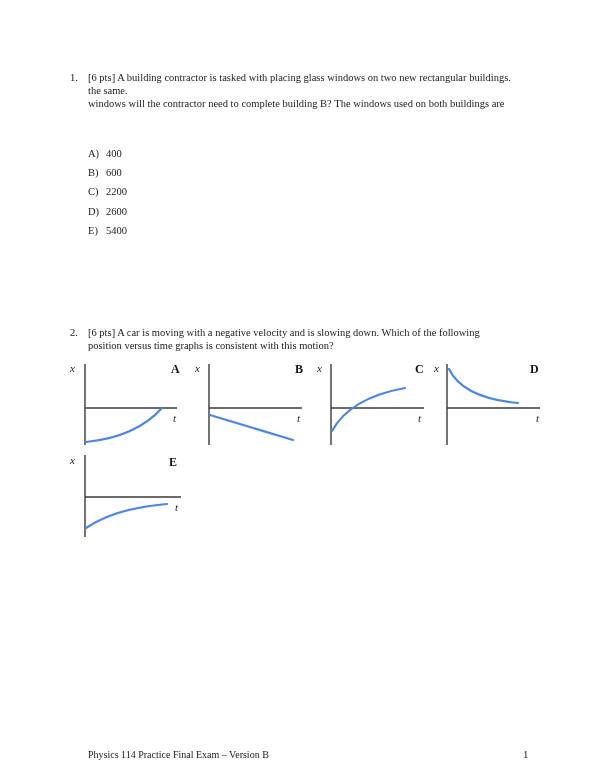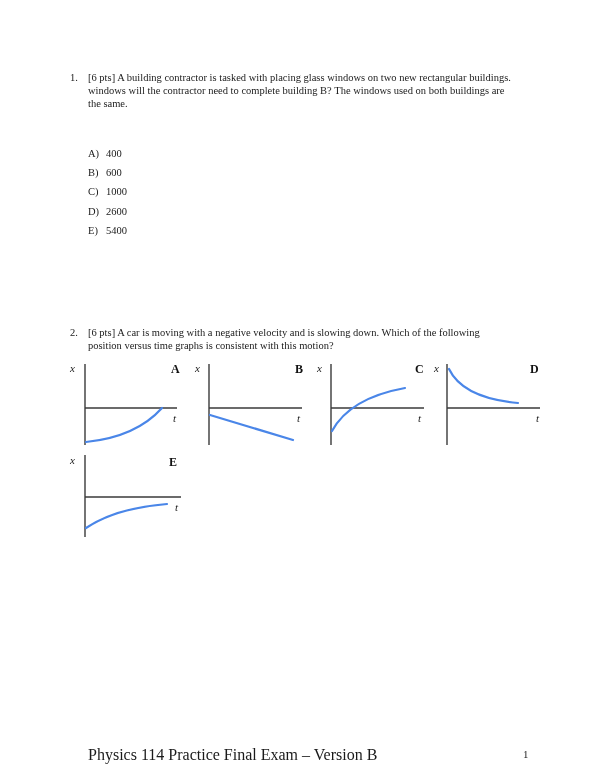--- a/index.html
+++ b/index.html
@@ -30,51 +30,51 @@
     font-size:10.5px;align-items:flex-start;
   }
   .opt-label{width:18px;}
   .graph{position:absolute;}
   .axis{stroke:#3a3a3a;stroke-width:1.4;}
   .curve{stroke:#4a86e8;stroke-width:2.2;fill:none;stroke-linecap:round;}
   .axis-label{font-family:"Liberation Serif", serif;font-style:italic;font-size:11px;fill:#222222;}
   .graph-letter{font-family:"Liberation Serif", serif;font-weight:bold;font-size:12px;fill:#111111;}
   .footer-title{
     position:absolute;left:88px;top:748px;
-    font-size:16px;line-height:13px;white-space:nowrap;
+    font-size:10px;line-height:13px;white-space:nowrap;
   }
   .footer-page{
     position:absolute;left:523px;top:748px;
     font-size:10.8px;line-height:13px;
   }
 </style>
 </head>
 <body>
 
 <div class="page">
 
   <span class="qnum" style="left:70px;top:71px">1.</span>
   <div class="qtext" style="left:88px;top:71px">
     <div class="qline">[6 pts]  A building contractor is tasked with placing glass windows on two new rectangular buildings.</div>
+    <div class="qline">the same.</div>
     <div class="qline">windows will the contractor need to complete building B?  The windows used on both buildings are</div>
-    <div class="qline">the same.</div>
   </div>
 
   <div class="options">
     <div class="option">
       <span class="opt-label">A)</span>
       <span class="opt-value">400</span>
     </div>
     <div class="option">
       <span class="opt-label">B)</span>
       <span class="opt-value">600</span>
     </div>
     <div class="option">
       <span class="opt-label">C)</span>
-      <span class="opt-value">1000</span>
+      <span class="opt-value">2200</span>
     </div>
     <div class="option">
       <span class="opt-label">D)</span>
       <span class="opt-value">2600</span>
     </div>
     <div class="option">
       <span class="opt-label">E)</span>
       <span class="opt-value">5400</span>
     </div>
   </div>

